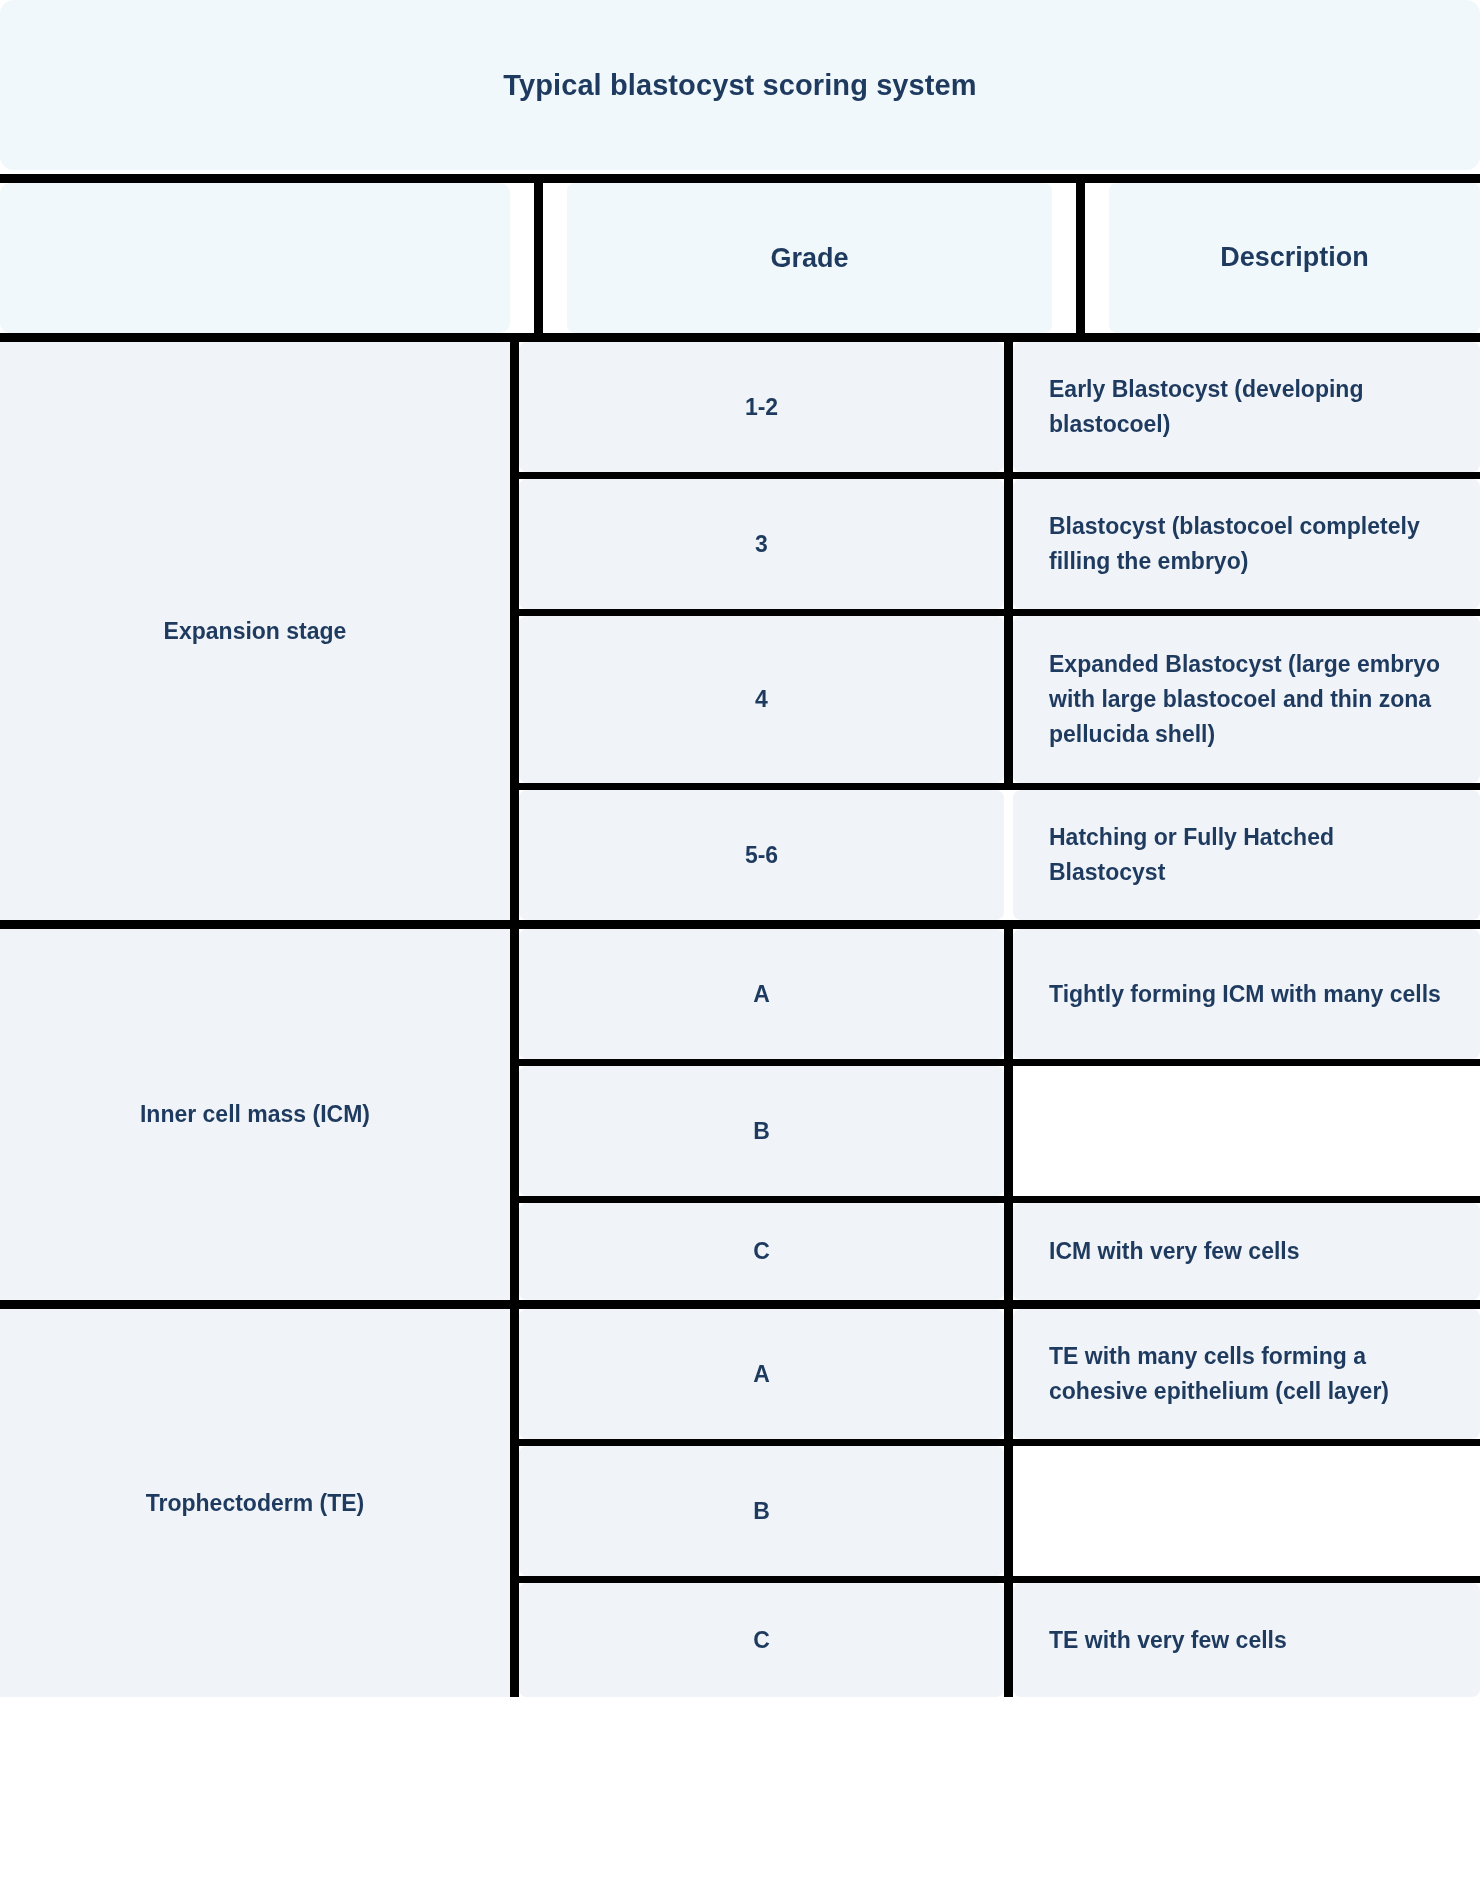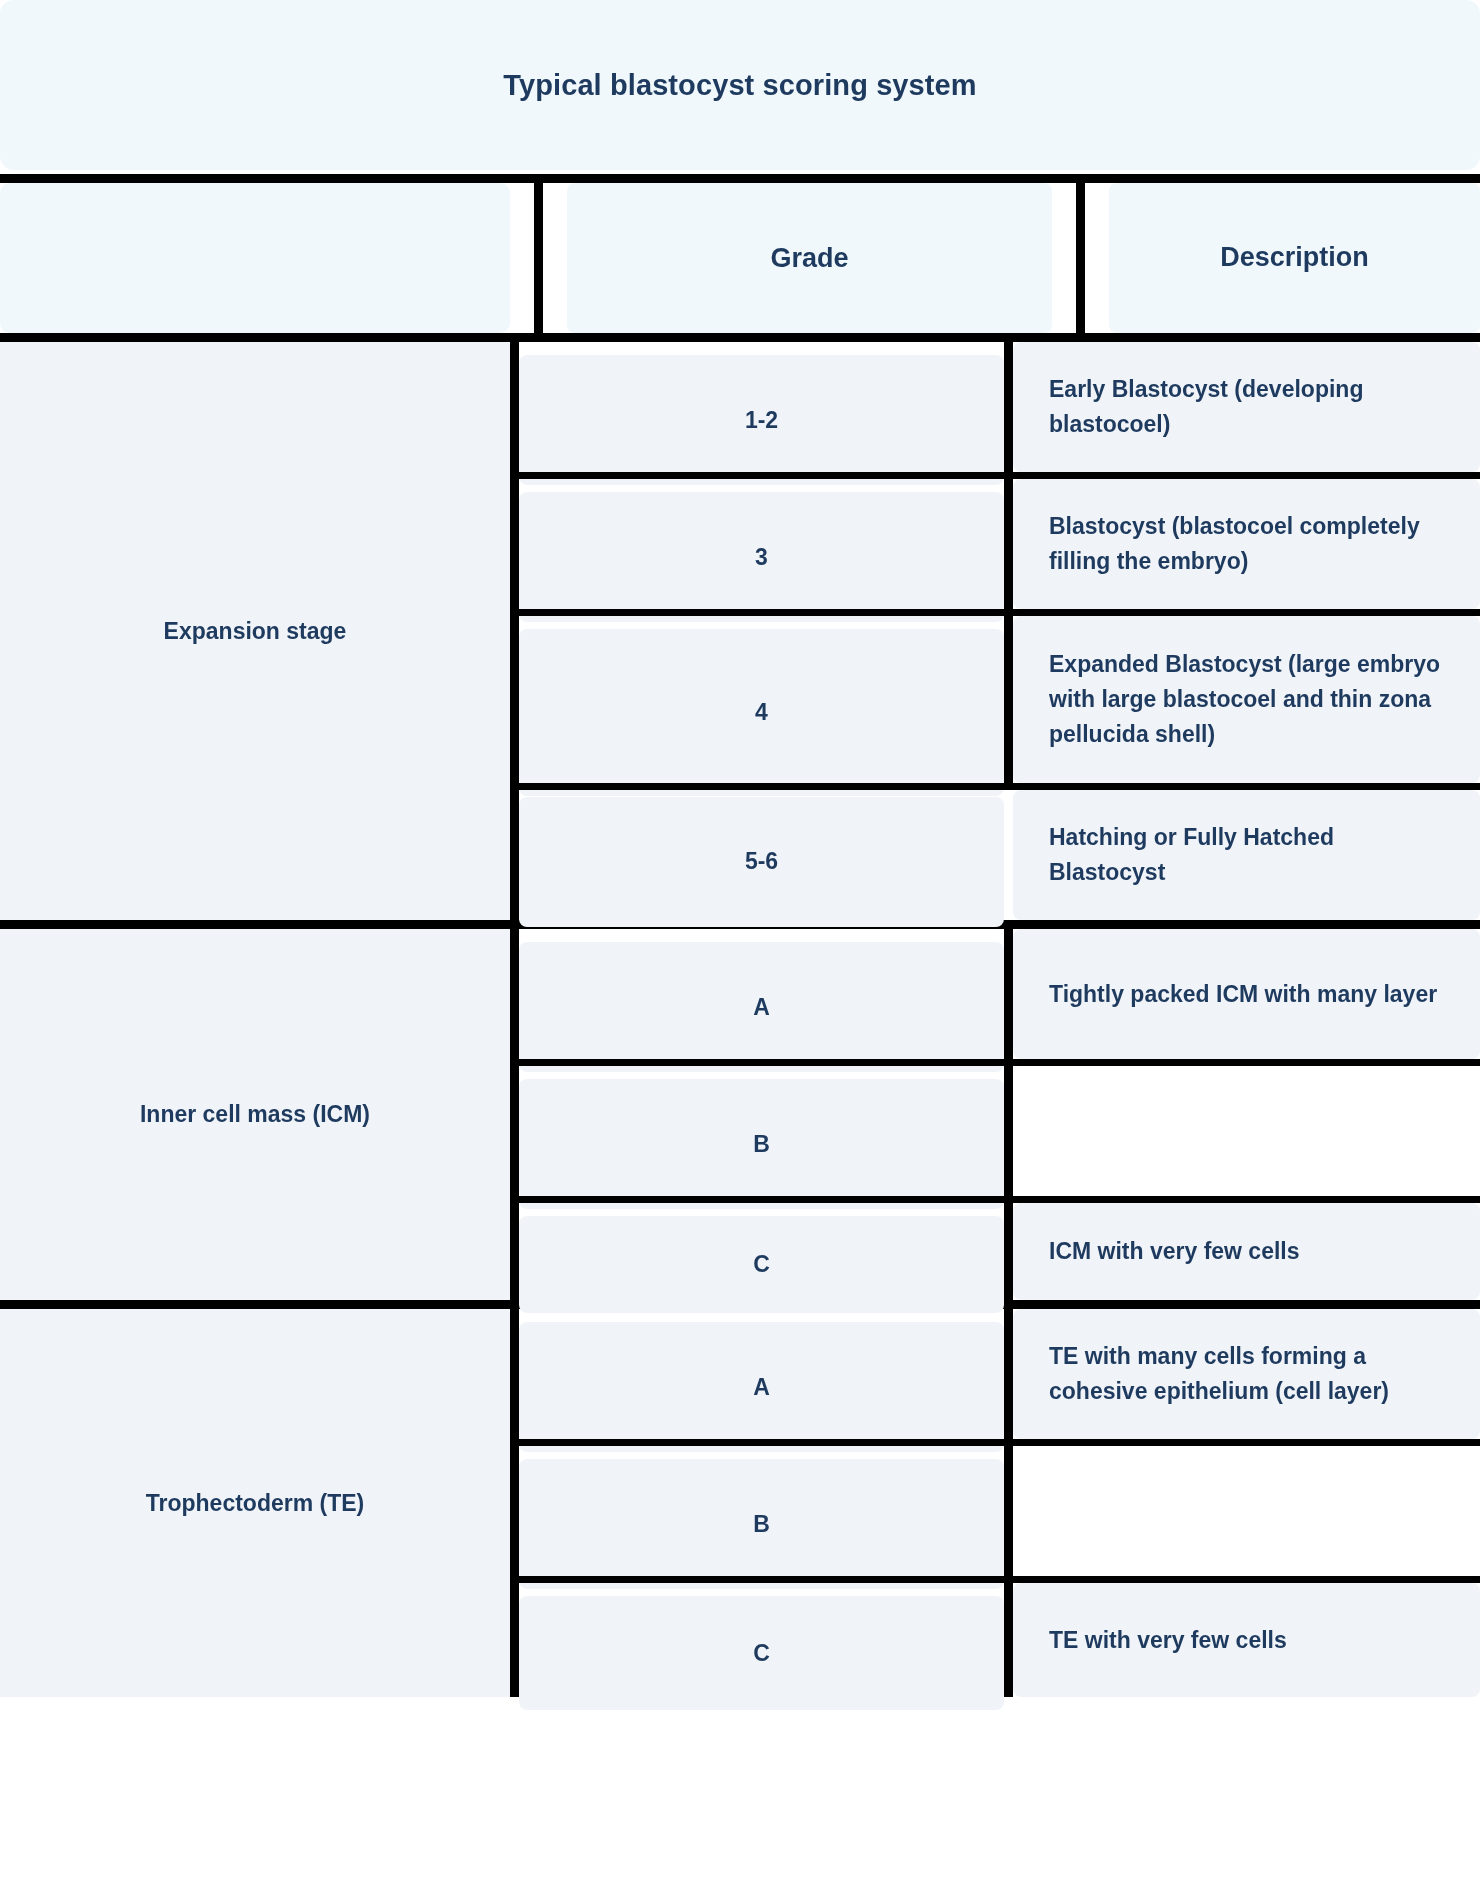--- a/index.html
+++ b/index.html
@@ -153,21 +153,20 @@
     flex-direction: column;
   }
   .subrow {
     display: flex;
     width: 100%;
     box-sizing: border-box;
   }
   .subrow .col-grade {
     width: 485px;
     flex: 0 0 485px;
-    margin-top: 13px;
   }
 
   .hdr-row {
     height: 150px;
   }
   .hdr-row .cell { height: 150px; }
 </style>
 </head>
 <body>
 
@@ -222,21 +221,21 @@
           </div>
         </div>
         <div class="sep-h section"></div>
         <div class="section">
           <div class="section-label">Inner cell mass (ICM)</div>
           <div class="vsep"></div>
           <div class="section-rows">
             <div class="subrow" style="height: 130px;">
               <div class="cell col-grade" style="height: 130px;">A</div>
               <div class="vsep"></div>
-              <div class="cell col-desc" style="height: 130px;">Tightly packed ICM with many layer</div>
+              <div class="cell col-desc" style="height: 130px;">Tightly forming ICM with many cells</div>
             </div>
             <div class="sep-h" style="width: 100%;"></div>
             <div class="subrow" style="height: 130px;">
               <div class="cell col-grade" style="height: 130px;">B</div>
               <div class="vsep"></div>
             </div>
             <div class="sep-h" style="width: 100%;"></div>
             <div class="subrow" style="height: 97px;">
               <div class="cell col-grade" style="height: 97px;">C</div>
               <div class="vsep"></div>

